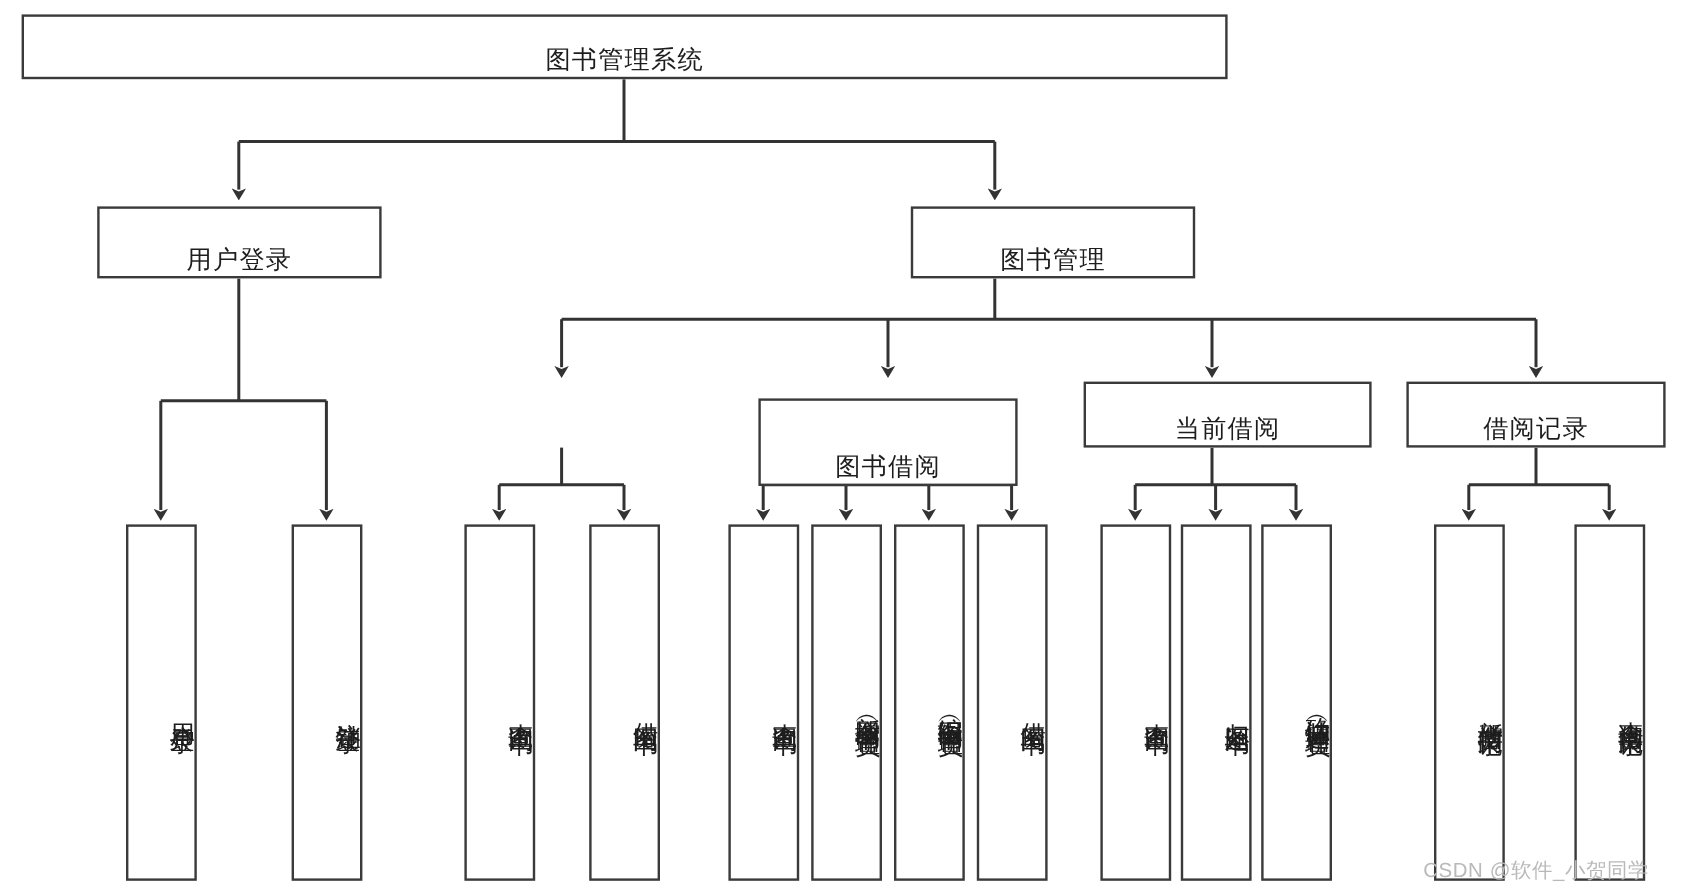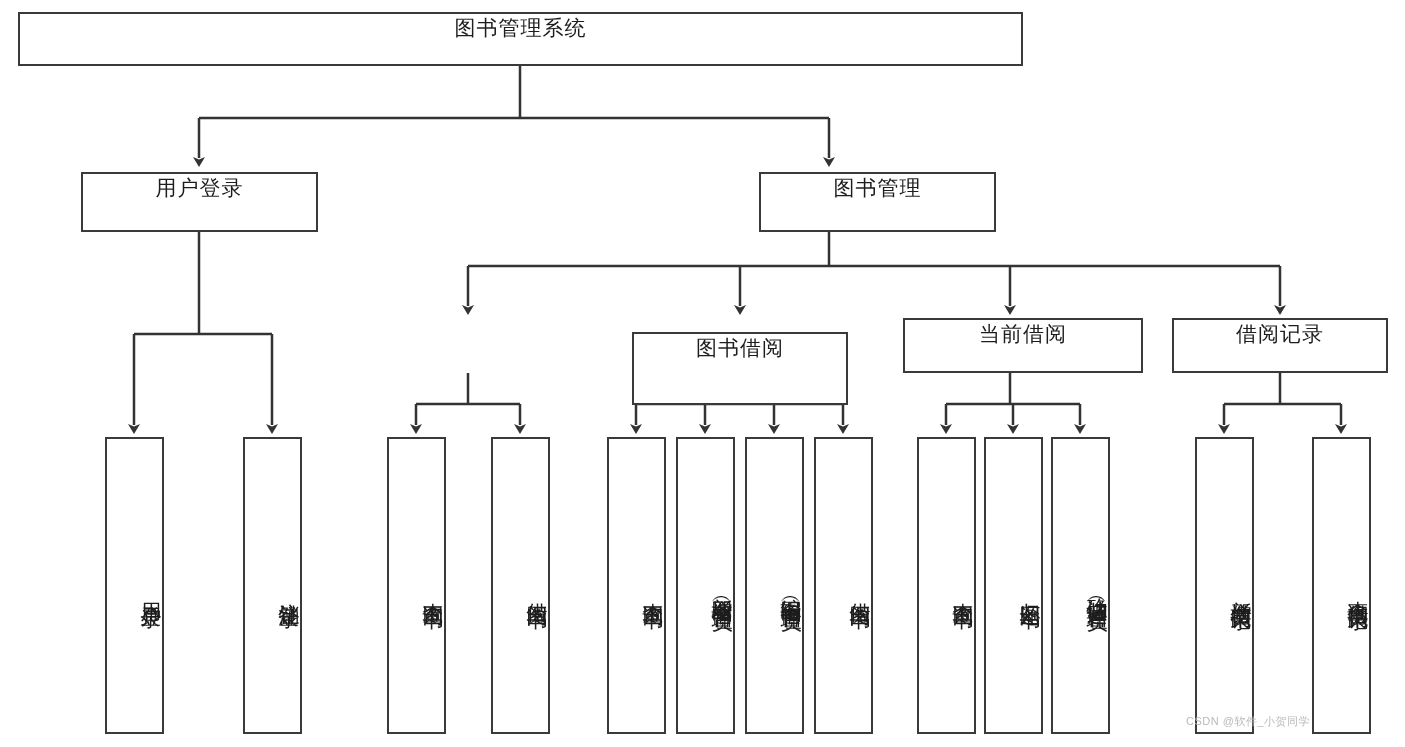--- a/index.html
+++ b/index.html
@@ -21,21 +21,21 @@
     top: 0;
     width: 1405px;
     height: 747px;
   }
   .node {
     position: absolute;
     box-sizing: border-box;
     background: #ffffff;
     border: 2px solid #3a3a3a;
     display: flex;
-    align-items: flex-start;
+    align-items: flex-end;
     justify-content: center;
     color: #1d1d1d;
   }
   .node.horiz {
     font-size: 21px;
     letter-spacing: 1px;
   }
   .node.vert {
     writing-mode: vertical-rl;
     text-orientation: upright;
@@ -46,21 +46,21 @@
     padding-top: 8px;
     line-height: 1.05;
   }
   .node.vert .label {
     writing-mode: vertical-rl;
     text-orientation: upright;
     white-space: nowrap;
   }
   .watermark {
     position: absolute;
-    font-size: 11px;
+    font-size: 17px;
     color: #b9b9b9;
     white-space: nowrap;
     left: 1186px;
     top: 714px;
     letter-spacing: 0.5px;
   }
 </style>
 </head>
 <body>
 

